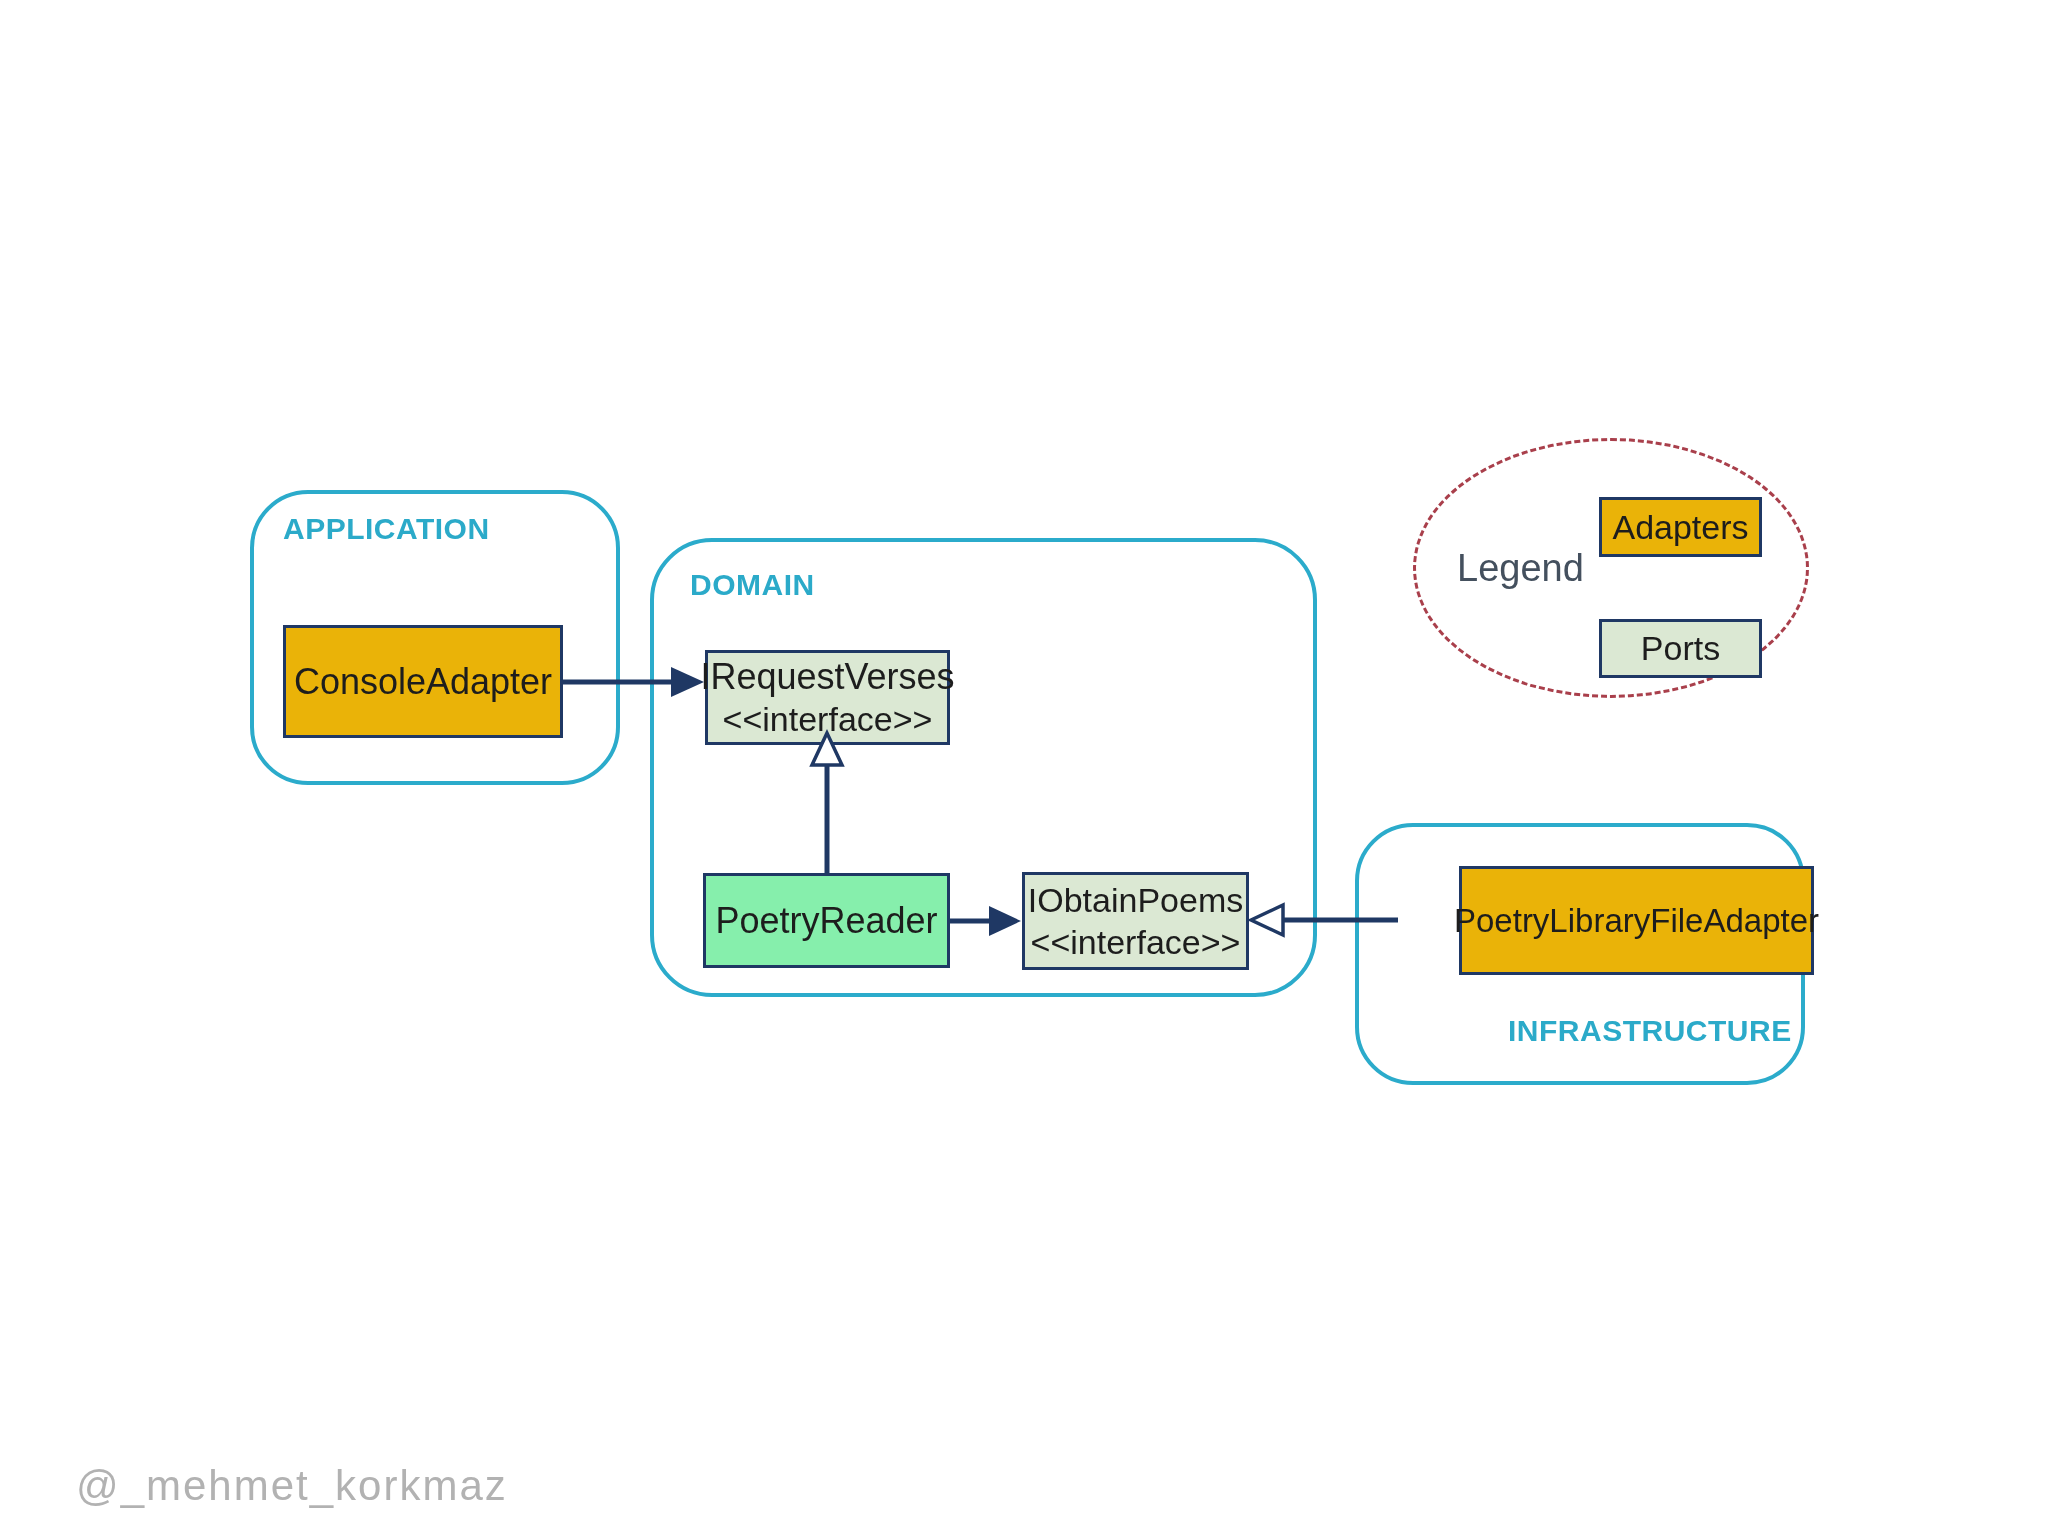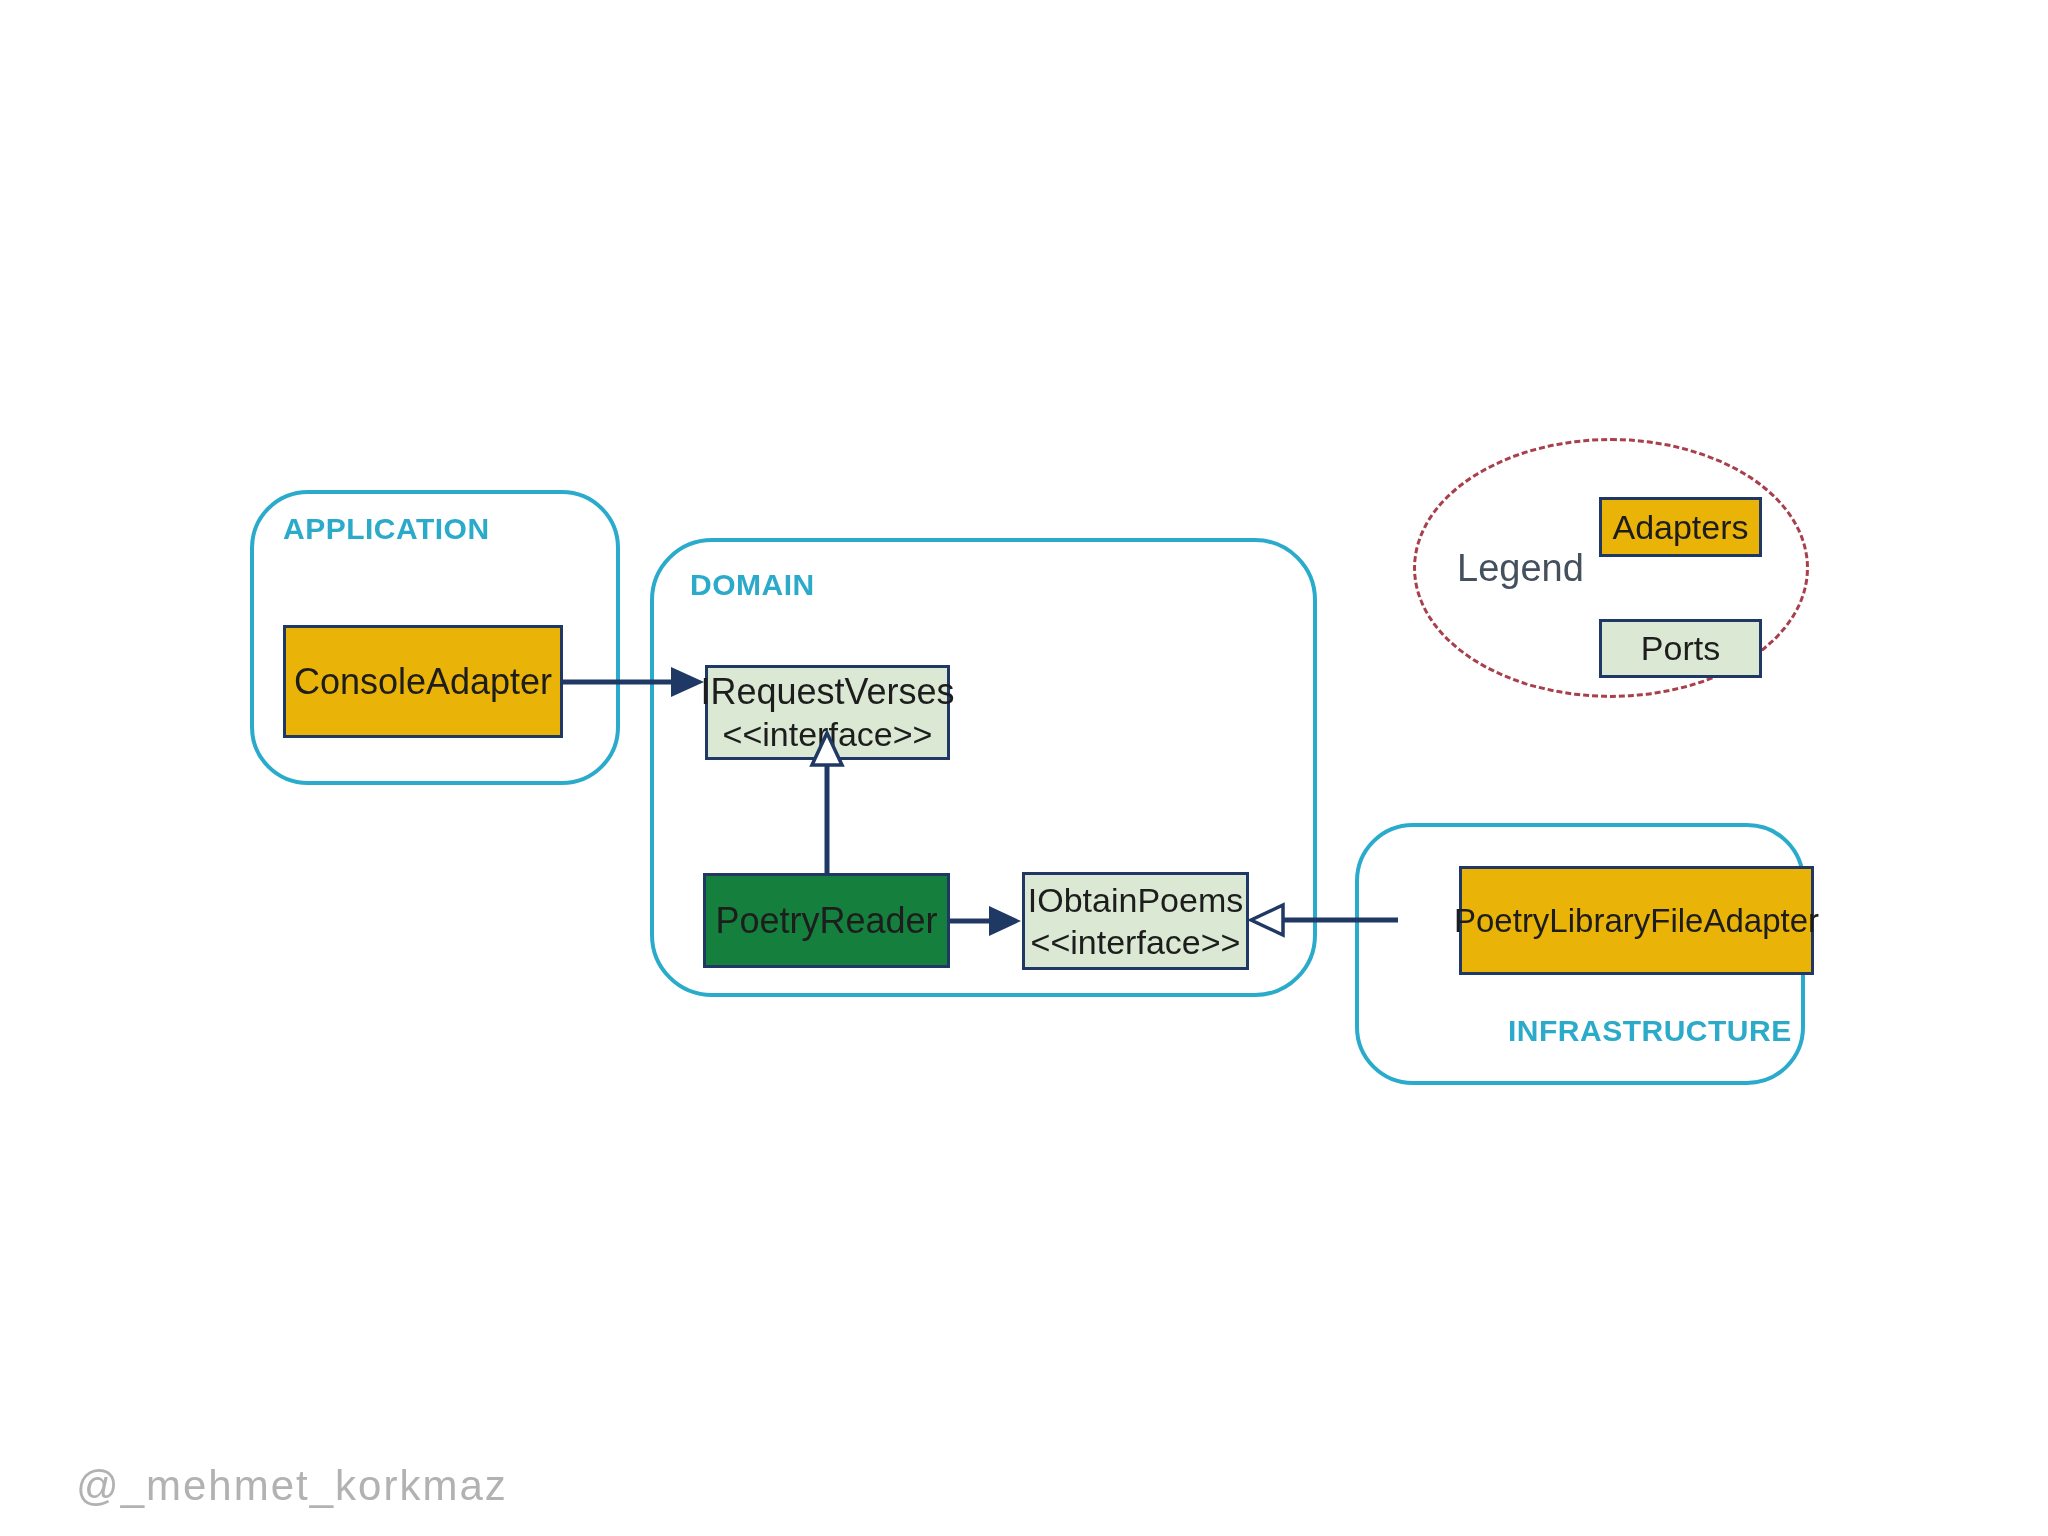--- a/index.html
+++ b/index.html
@@ -34,21 +34,21 @@
     justify-content: center;
     flex-direction: column;
     color: #1d1d1d;
     font-size: 36px;
     text-align: center;
     z-index: 4;
   }
   .node .line2 { font-size: 34px; }
   .adapter-fill { background: #eab308; }
   .port-fill   { background: #DBE8D3; }
-  .plain-fill  { background: #15803d; }
+  .plain-fill  { background: #86efac; }
   #legend-ellipse {
     position: absolute;
     left: 1413px; top: 438px;
     width: 396px; height: 260px;
     border: 3px dashed #A93F4B;
     border-radius: 50%;
     box-sizing: border-box;
     background: transparent;
     z-index: 2;
   }
@@ -96,21 +96,21 @@
   <div class="container-box" style="left:1355px; top:823px; width:450px; height:262px; border-radius:58px;"></div>
   <div class="container-label" style="left:1508px; top:1014px;">INFRASTRUCTURE</div>
 
   <div id="legend-ellipse"></div>
   <div id="legend-title">Legend</div>
   <div class="node adapter-fill legend-node" style="left:1599px; top:497px; width:163px; height:60px;">Adapters</div>
   <div class="node port-fill legend-node" style="left:1599px; top:582px; width:163px; height:59px;margin-top:37px;">Ports</div>
 
   <div class="node adapter-fill" style="left:283px; top:625px; width:280px; height:113px;">ConsoleAdapter</div>
 
-  <div class="node port-fill" style="left:705px; top:665px; width:245px; height:95px; line-height:42px;">
+  <div class="node port-fill" style="left:705px; top:650px; width:245px; height:95px; line-height:42px;">
     <div>IRequestVerses</div>
     <div class="line2">&lt;&lt;interface&gt;&gt;</div>
   </div>
 
   <div class="node plain-fill" style="left:703px; top:873px; width:247px; height:95px;">PoetryReader</div>
 
   <div class="node port-fill" style="left:1022px; top:872px; width:227px; height:98px; line-height:42px; font-size:34px;">
     <div>IObtainPoems</div>
     <div class="line2">&lt;&lt;interface&gt;&gt;</div>
   </div>

